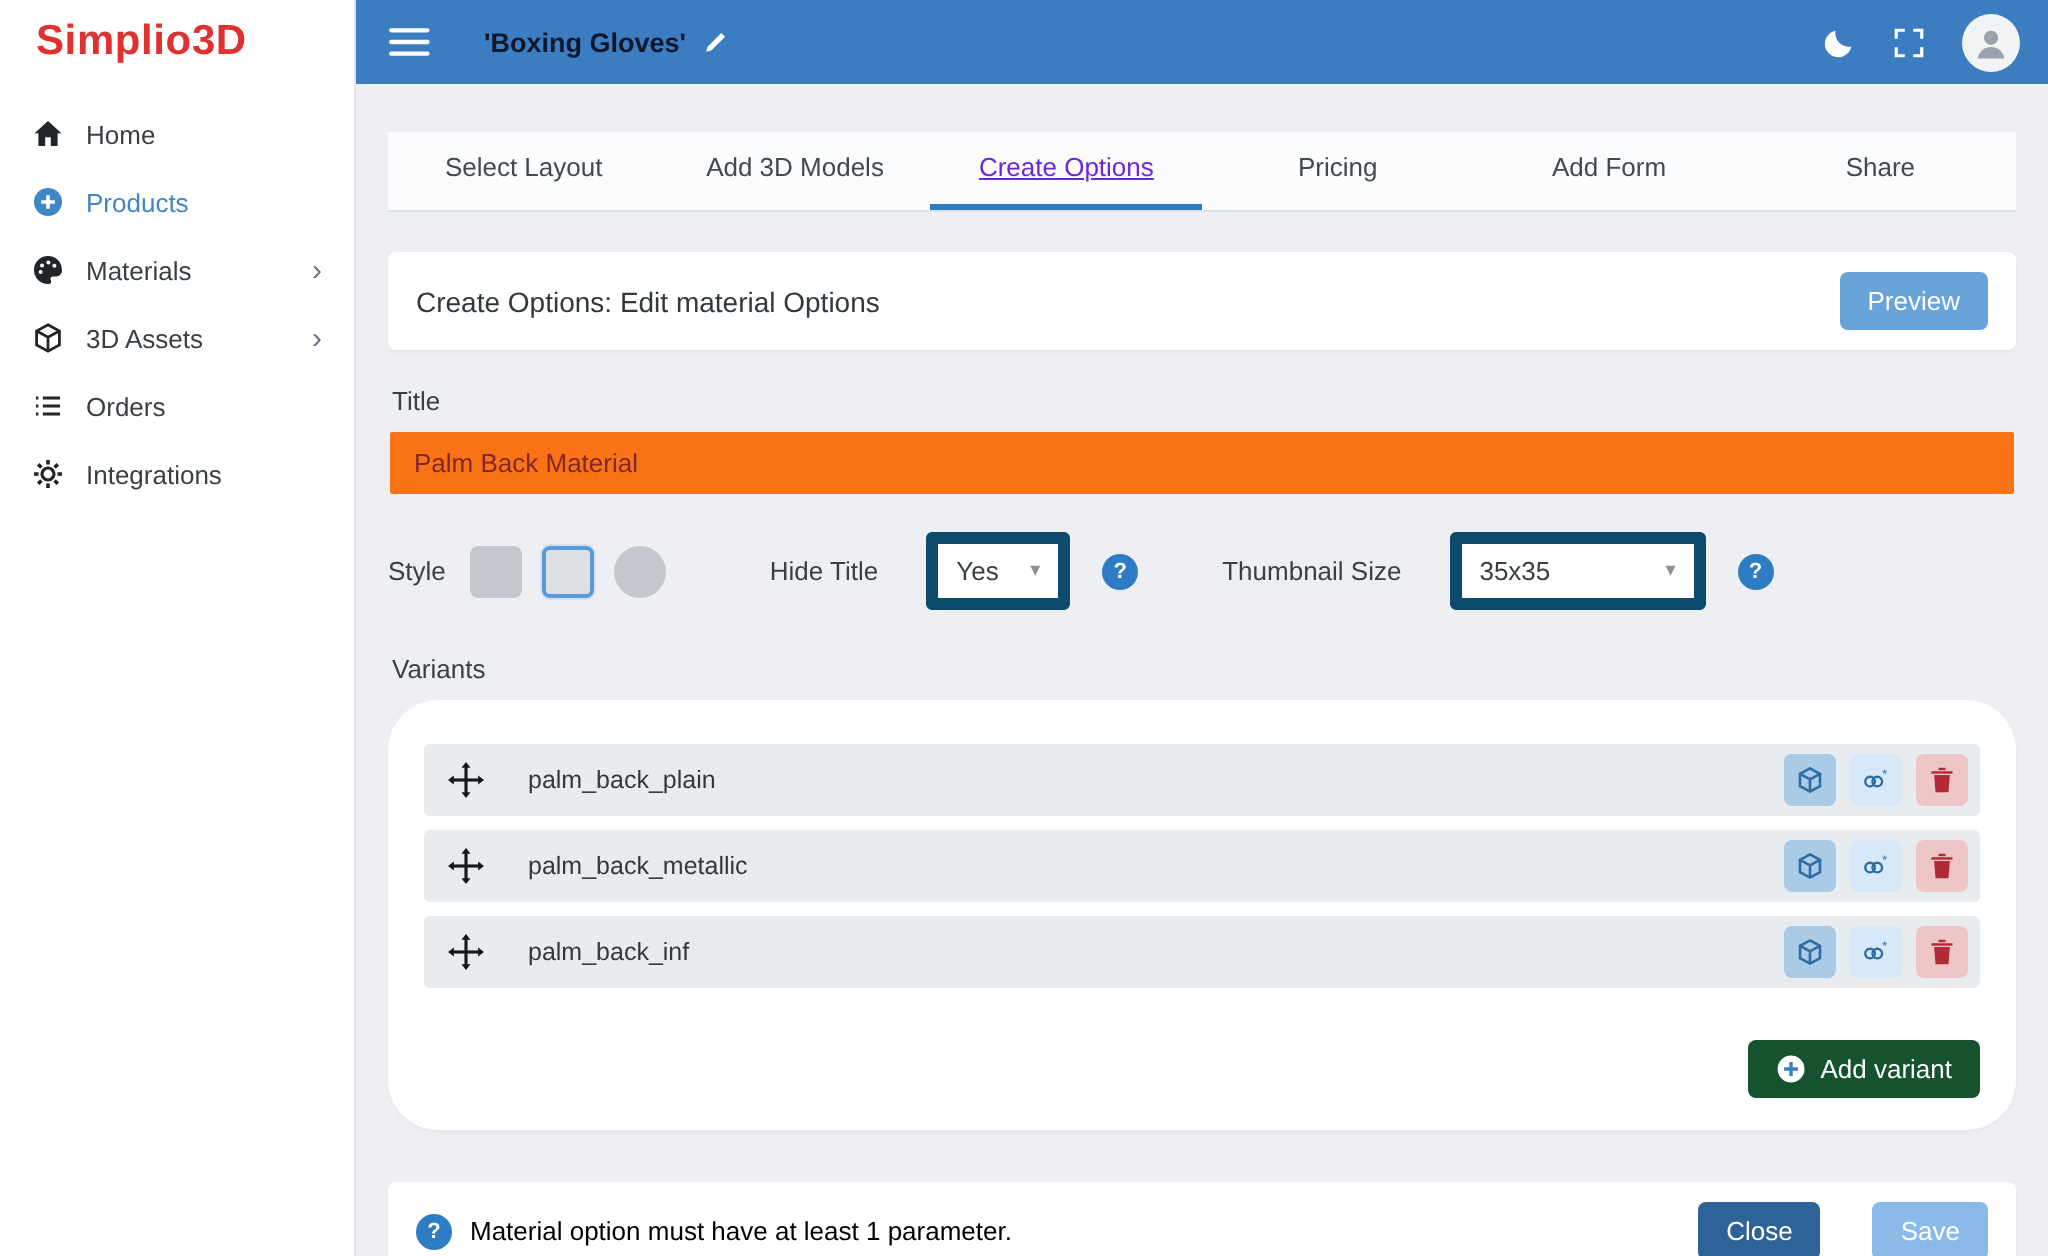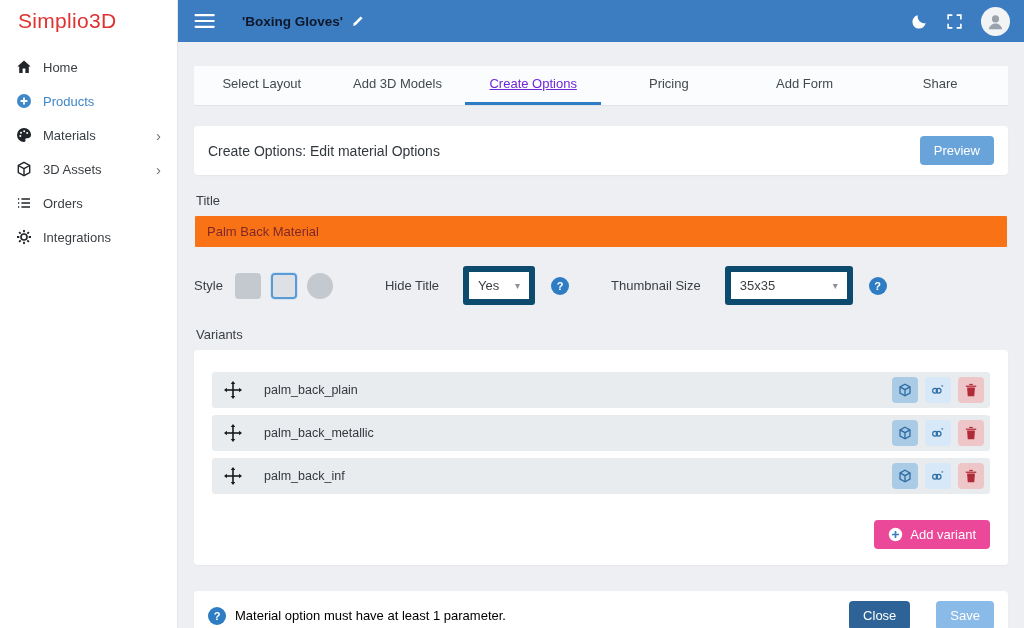--- a/index.html
+++ b/index.html
@@ -3,21 +3,21 @@
 <meta charset="utf-8">
 <style>
   * { margin:0; padding:0; box-sizing:border-box; }
   html,body { width:1024px; height:628px; overflow:hidden; }
   body { font-family:"Liberation Sans","DejaVu Sans",sans-serif; background:#edeff2; color:#3a3f44; }
 
   .app { display:flex; width:1024px; height:628px; }
 
   
   .sidebar { width:178px; background:#ffffff; border-right:1px solid #e4e7ea; flex-shrink:0; display:flex; flex-direction:column; }
-  .logo { height:42px; display:flex; align-items:center; padding-left:18px; font-size:21px; font-weight:400; letter-spacing:.3px; }
+  .logo { height:42px; display:flex; align-items:center; padding-left:18px; font-size:21px; font-weight:700; letter-spacing:.3px; }
   .logo .part1 { color:#e03131; }
   .logo .part2 { color:#e03131; }
   .nav { padding-top:8px; }
   .nav-item { display:flex; align-items:center; gap:11px; padding:9px 16px; font-size:13px; color:#3a3f44; cursor:pointer; }
   .nav-item .nicon { width:16px; height:16px; display:inline-flex; color:#212529; }
   .nav-item .nicon svg { width:16px; height:16px; }
   .nav-item.active { color:#3f87c6; }
   .nav-item.active .nicon { color:#3f87c6; }
   .nav-item .chev { margin-left:auto; color:#6c757d; font-size:15px; line-height:1; }
   .nav-item .chev::before { content:"\203A"; }
@@ -61,32 +61,32 @@
   .gap-lg { width:42px; }
   .select { background:#fff; border:6px solid #0c4a6e; border-radius:3px; padding:6px 9px; display:flex; align-items:center; justify-content:space-between; font-size:13px; color:#3a3f44; cursor:pointer; margin-left:12px; }
   .select .caret { color:#8a9199; font-size:10px; margin-left:10px; }
   .select .caret::before { content:"\25BE"; }
   .sel-hide { width:72px; }
   .sel-thumb { width:128px; }
   .help { width:18px; height:18px; border-radius:50%; background:#2e7cc3; color:#fff; font-size:11px; font-weight:bold; display:inline-flex; align-items:center; justify-content:center; margin-left:16px; cursor:pointer; flex-shrink:0; }
   .help::before { content:"?"; }
 
   
-  .variants-card { margin-top:8px; padding:22px 18px 16px; }
+  .variants-card { margin-top:8px; padding:22px 18px 16px;border-radius:25px; }
   .variant-row { background:#e9ecef; border-radius:3px; height:36px; display:flex; align-items:center; padding:0 6px 0 12px; margin-bottom:7px; }
   .drag { width:18px; height:18px; color:#16181a; cursor:grab; display:inline-flex; }
   .variant-name { font-size:12.5px; color:#33383d; margin-left:22px; }
   .row-actions { margin-left:auto; display:flex; gap:7px; }
   .mini-btn { width:26px; height:26px; border:none; border-radius:4px; display:flex; align-items:center; justify-content:center; cursor:pointer; padding:0; }
   .mini-btn svg { width:14px; height:14px; }
   .mb-cube { background:#a9cbe6; color:#2e6da4; }
   .mb-link { background:#d7e8f8; color:#2e6da4; }
   .mb-trash { background:#eec6c8; color:#b02a37; }
   .add-row { display:flex; justify-content:flex-end; margin-top:26px; }
-  .btn-add { background:#ec4899; display:flex; align-items:center; gap:7px; }
+  .btn-add { background:#14532d; display:flex; align-items:center; gap:7px; }
   .btn-add svg { width:15px; height:15px; }
 
   
   .footer-card { margin-top:26px; padding:10px 14px; display:flex; align-items:center; }
   .footer-card .note { font-size:13px; color:#000000; margin-left:9px; }
   .footer-card .help { margin-left:0; }
   .footer-actions { margin-left:auto; display:flex; gap:26px;justify-content:center; }
   .btn-close { background:#2d6397; }
   .btn-save { background:#8abae8; }
 </style>

